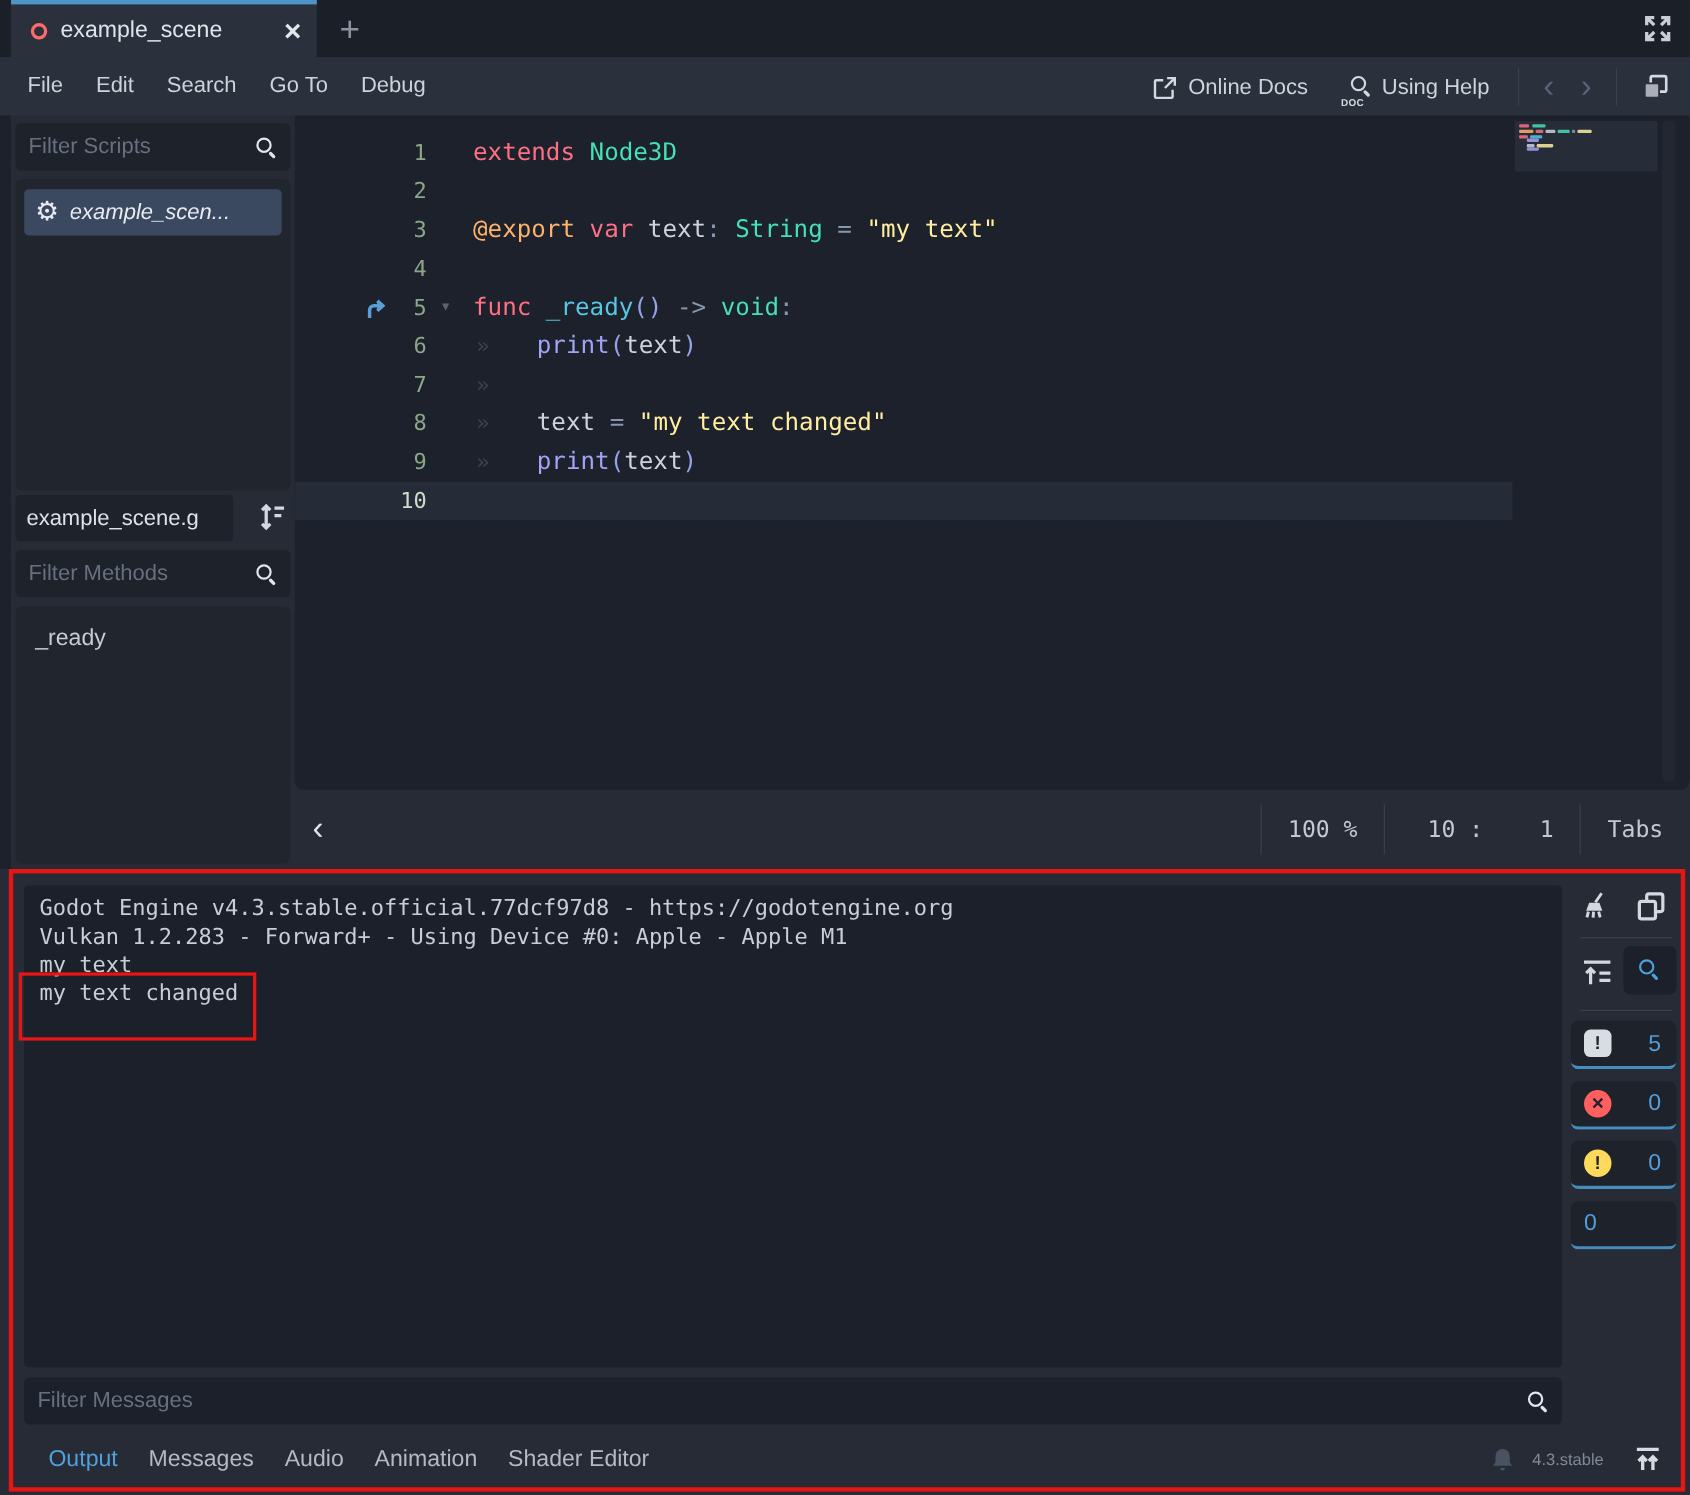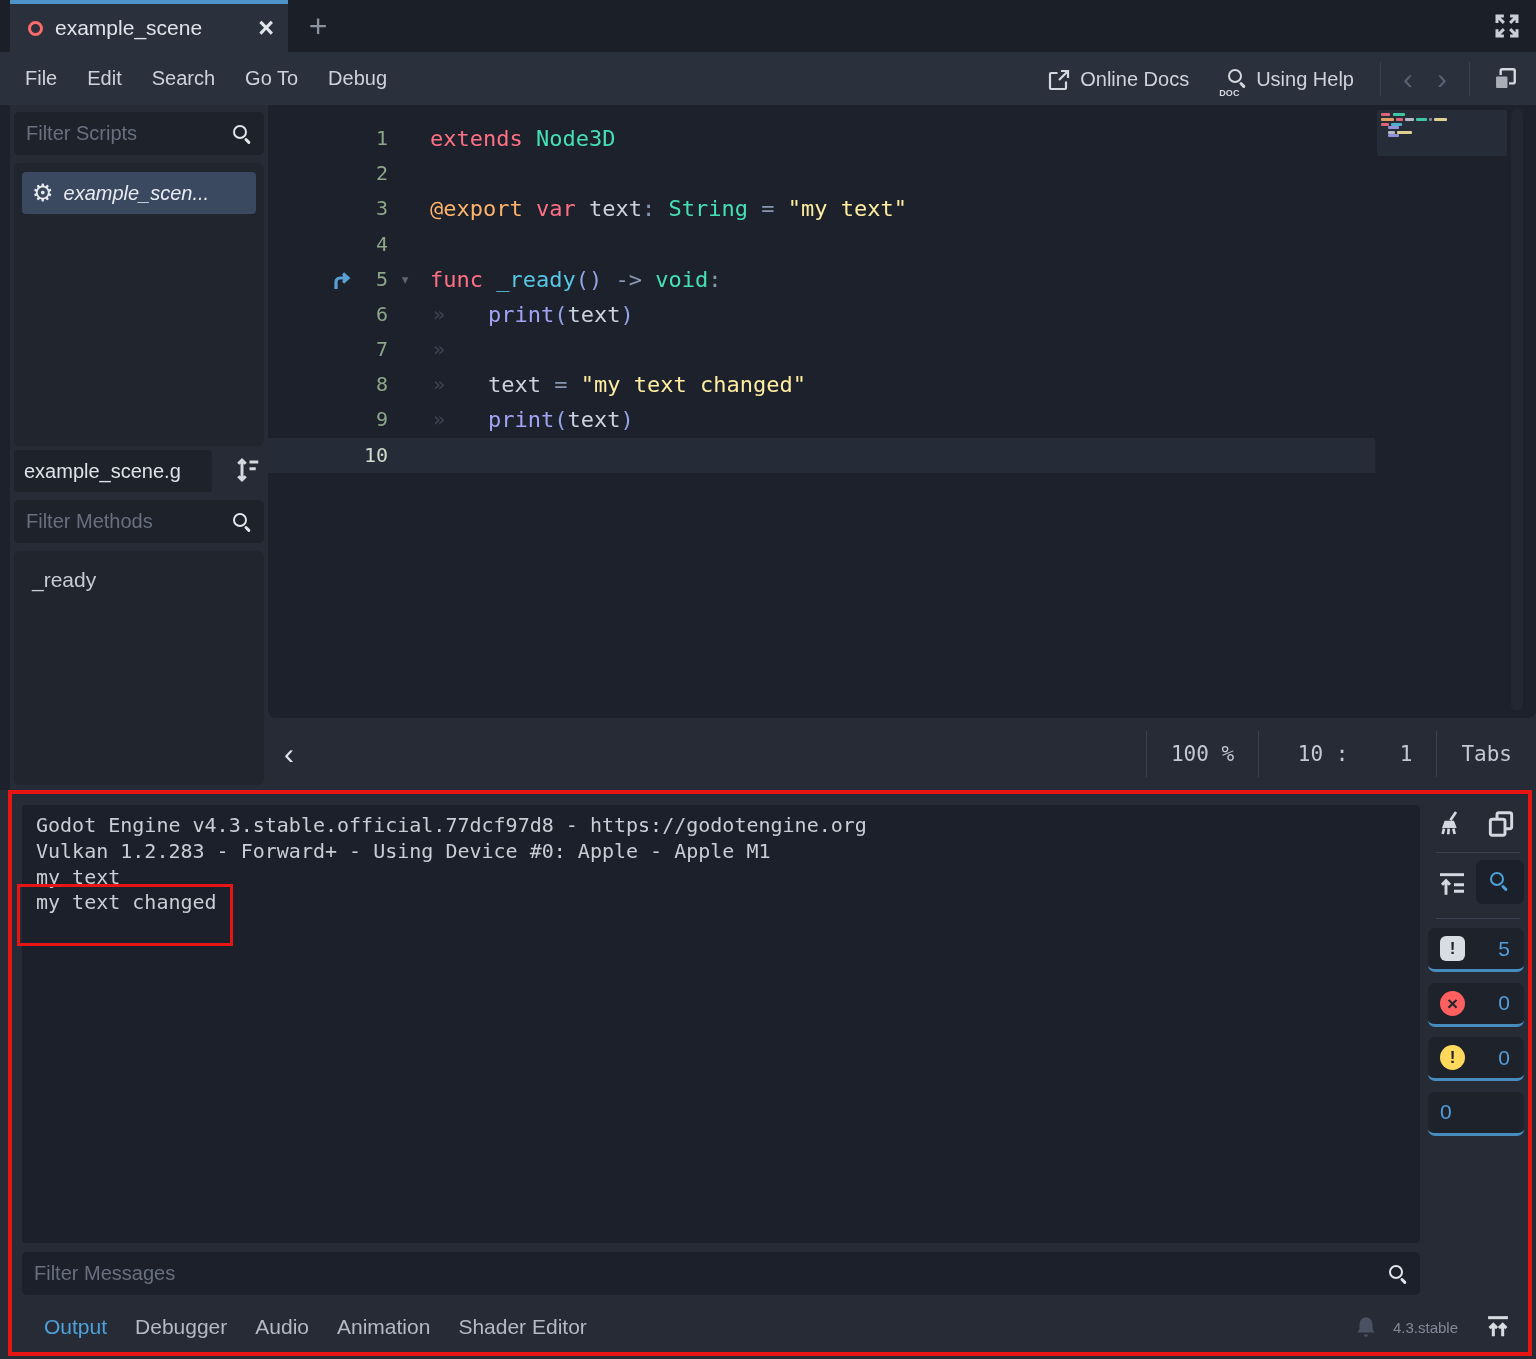--- a/index.html
+++ b/index.html
@@ -325,21 +325,21 @@
   </div>
 
   <div class="input-box filter-msgs" style="background:#1b202a;">
     <input type="text" placeholder="Filter Messages" style="">
     <span class="mag" style="color:#e2e6ec;"></span>
   </div>
 
   <div class="out-tabs">
     <div style="display:flex;">
         <div class="out-tab active">Output</div>
-        <div class="out-tab">Debugger</div>
+        <div class="out-tab">Messages</div>
         <div class="out-tab">Audio</div>
         <div class="out-tab">Animation</div>
         <div class="out-tab">Shader Editor</div>
       </div>
     <div class="ot-spacer"></div>
     <span class="bell">
       <svg width="26" height="26" viewBox="0 0 24 24" fill="currentColor">
         <path d="M12 3a6 6 0 0 0-6 6v5l-2 3h16l-2-3V9a6 6 0 0 0-6-6z"></path>
         <path d="M10 19a2 2 0 0 0 4 0z"></path>
       </svg>

